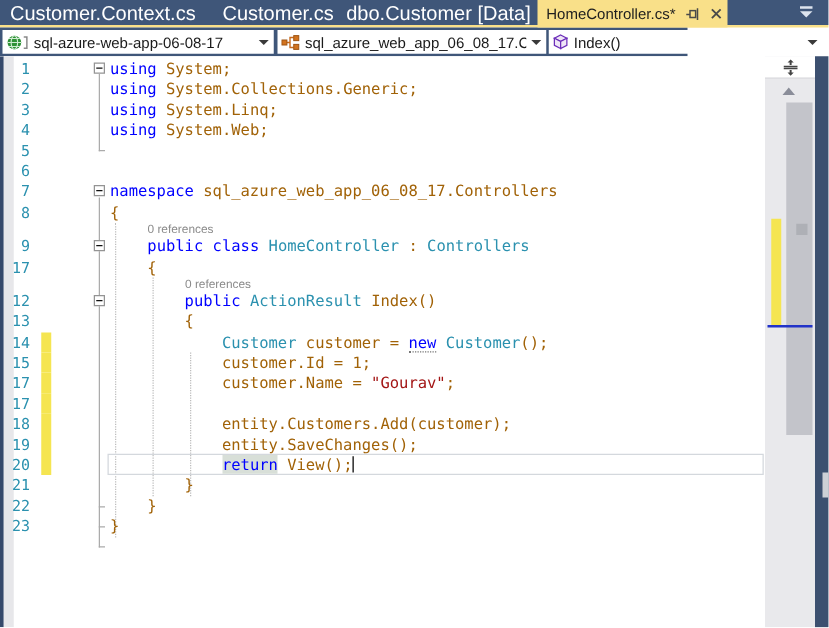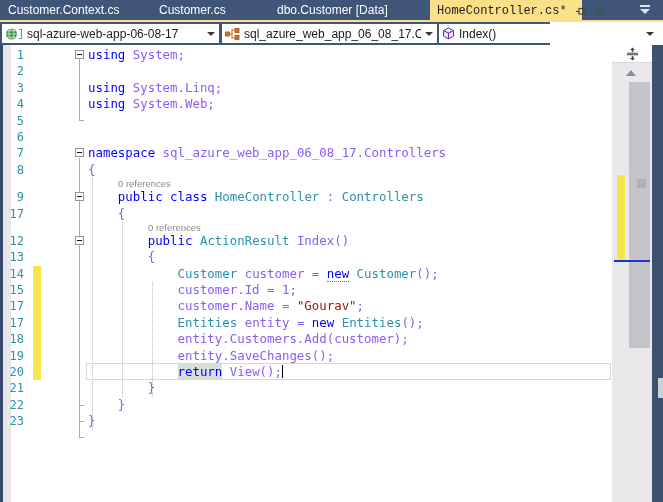--- a/index.html
+++ b/index.html
@@ -1,23 +1,23 @@
 <!DOCTYPE html>
 <html><head>
 <meta charset="utf-8">
 <style>
   html,body{margin:0;padding:0;background:#fff;}
   #root{position:relative;width:663px;height:502px;overflow:hidden;font-family:"Liberation Sans",sans-serif;background:#FFFFFF;}
 
   
   #tabbar{position:absolute;left:0;top:0;width:663px;height:20px;background:#3F5679;}
-  .tab-label{position:absolute;top:3px;font-size:12px;color:#FFFFFF;white-space:nowrap;cursor:default;}
+  .tab-label{position:absolute;top:3px;font-size:16px;color:#FFFFFF;white-space:nowrap;cursor:default;}
   #goldline{position:absolute;left:0;top:20px;width:663px;height:2px;background:#F9E089;}
   #active-tab{position:absolute;left:430px;top:0;width:152px;height:22px;background:#F9E089;color:#1E1E1E;
-    display:flex;align-items:center;box-sizing:border-box;padding-left:7px;font-size:12px;z-index:3;font-family:Liberation Mono, monospace;}
+    display:flex;align-items:center;box-sizing:border-box;padding-left:7px;font-size:12px;z-index:3;}
   #active-tab .atx{white-space:nowrap;}
   .tabicon{margin-left:8px;flex:0 0 auto;}
   #tab-list-btn{position:absolute;right:12px;top:5px;width:12px;height:11px;}
   #tab-list-btn .bar{position:absolute;left:1px;top:0;width:10px;height:2px;background:#DDE4EE;}
   #tab-list-btn .tri{position:absolute;left:1px;top:4px;width:0;height:0;border-left:5px solid transparent;border-right:5px solid transparent;border-top:5px solid #DDE4EE;}
 
   
   #navbar{position:absolute;left:0;top:22px;width:550px;height:23px;background:#3F5679;}
   .combo{position:absolute;top:2px;height:19px;background:#FFFFFF;display:flex;align-items:center;box-sizing:border-box;
     padding:0 4px 0 3px;font-size:12px;color:#1A1A1A;overflow:hidden;}
@@ -45,21 +45,21 @@
   #code-rows{position:absolute;left:0;top:2px;width:612px;}
   .code-row{position:relative;height:16.4px;}
   .cl-row{position:relative;height:11px;text-align:right;}
   .num{position:absolute;left:0;top:1px;width:24px;text-align:right;color:#2B91AF;
     font-family:"DejaVu Sans Mono",monospace;font-size:12px;line-height:14px;}
   .chg{position:absolute;left:33px;width:8px;top:0;bottom:0;background:#F5E551;}
   .fold-box{position:absolute;left:75px;top:3px;width:9px;height:9px;border:1px solid #949494;background:#FFFFFF;box-sizing:border-box;z-index:2;}
   .fold-box::after{content:"";position:absolute;left:1px;right:1px;top:3px;height:1px;background:#111;}
   .codetext{position:absolute;left:88px;top:0;white-space:pre;font-family:"DejaVu Sans Mono",monospace;
     font-size:12.4px;line-height:16.4px;z-index:2;}
-  .pl{color:#8b5cf6;} .kw{color:#0000FF;} .ty{color:#2B91AF;} .st{color:#A31515;} .cm{color:#008000;}
+  .pl{color:#a16207;} .kw{color:#0000FF;} .ty{color:#2B91AF;} .st{color:#A31515;} .cm{color:#008000;}
   .kwsq{color:#0000FF;border-bottom:1px dotted #767676;}
   .kwhl{color:#0000FF;background:#D8DFD8;}
   .cl{position:absolute;top:0;font-size:9.5px;color:#8A8A8A;white-space:nowrap;}
   .current-box{position:absolute;left:86px;right:1px;top:-1px;bottom:0;border:1px solid #D4D8DD;z-index:1;}
   .caret{display:inline-block;width:1px;height:13px;background:#000;vertical-align:-2px;}
 
   
   #scrollcol{position:absolute;left:612px;top:45px;width:40px;height:457px;background:#E9E9EC;}
   #splitterbtn{position:absolute;left:0;top:0;width:40px;height:17px;background:#FFFFFF;border-bottom:1px solid #D5D5DA;
     display:flex;align-items:center;justify-content:center;}
@@ -72,21 +72,21 @@
   #rightstrip{position:absolute;left:652px;top:45px;width:11px;height:457px;background:#3C5070;}
   #rightnotch{position:absolute;left:6px;top:333px;width:5px;height:20px;background:#CDD0D6;}
 </style>
 </head>
 <body>
 
 <div id="root">
 
   <div id="tabbar">
     <span class="tab-label" style="left:8px">Customer.Context.cs</span>
-    <span class="tab-label" style="left:159px">Customer.cs</span>
+    <span class="tab-label" style="left:178px">Customer.cs</span>
     <span class="tab-label" style="left:277px">dbo.Customer [Data]</span>
 
     <div id="active-tab">
       <span class="atx">HomeController.cs*</span>
       <svg class="tabicon" width="12" height="12" viewBox="0 0 12 12">
         <path d="M1 6.5 H4" stroke="#4A4A4A" stroke-width="1.2" fill="none"></path>
         <rect x="4" y="3.5" width="4.5" height="5.5" fill="none" stroke="#4A4A4A" stroke-width="1.2"></rect>
         <path d="M10 1.5 V11" stroke="#4A4A4A" stroke-width="1.2" fill="none"></path>
       </svg>
       <svg class="tabicon" width="10" height="10" viewBox="0 0 10 10">
@@ -149,20 +149,21 @@
     <div class="iguide" id="guide3"></div>
 
     <div id="code-rows">
         <div class="code-row">
           <span class="num">1</span>
           <div class="fold-box"></div>
           <span class="codetext"><span class="kw">using</span><span class="pl"> System;</span></span>
         </div>
         <div class="code-row">
           <span class="num">2</span>
+          <span class="codetext"><span class="kw">using</span><span class="pl"> System.Collections.Generic;</span></span>
         </div>
         <div class="code-row">
           <span class="num">3</span>
           <span class="codetext"><span class="kw">using</span><span class="pl"> System.Linq;</span></span>
         </div>
         <div class="code-row">
           <span class="num">4</span>
           <span class="codetext"><span class="kw">using</span><span class="pl"> System.Web;</span></span>
         </div>
         <div class="code-row">
@@ -216,21 +217,20 @@
           <span class="codetext"><span class="pl">            customer.Id = 1;</span></span>
         </div>
         <div class="code-row">
           <div class="chg"></div>
           <span class="num">17</span>
           <span class="codetext"><span class="pl">            customer.Name = </span><span class="st">"Gourav"</span><span class="pl">;</span></span>
         </div>
         <div class="code-row">
           <div class="chg"></div>
           <span class="num">17</span>
-          <span class="codetext"><span class="pl">            </span><span class="ty">Entities</span><span class="pl"> entity = </span><span class="kw">new</span><span class="pl"> </span><span class="ty">Entities</span><span class="pl">();</span></span>
         </div>
         <div class="code-row">
           <div class="chg"></div>
           <span class="num">18</span>
           <span class="codetext"><span class="pl">            entity.Customers.Add(customer);</span></span>
         </div>
         <div class="code-row">
           <div class="chg"></div>
           <span class="num">19</span>
           <span class="codetext"><span class="pl">            entity.SaveChanges();</span></span>

